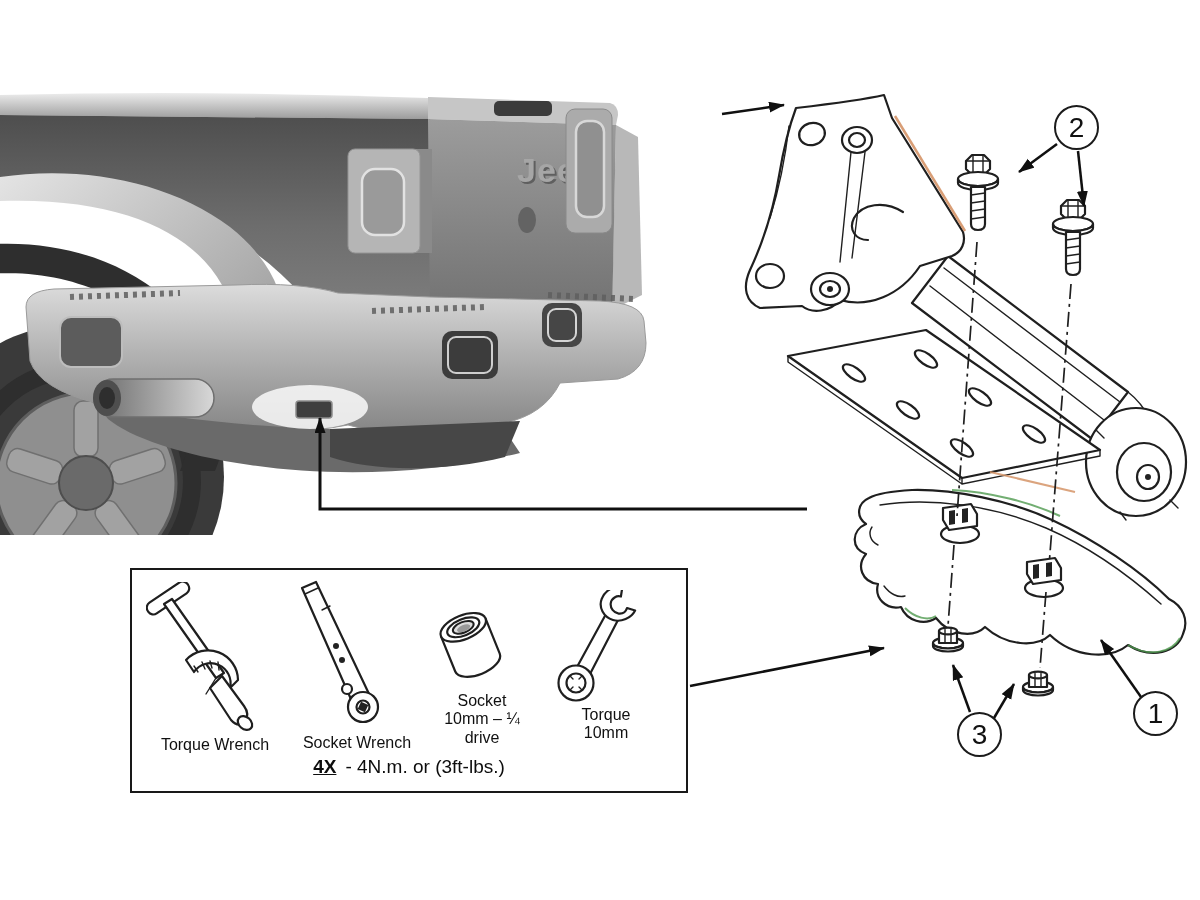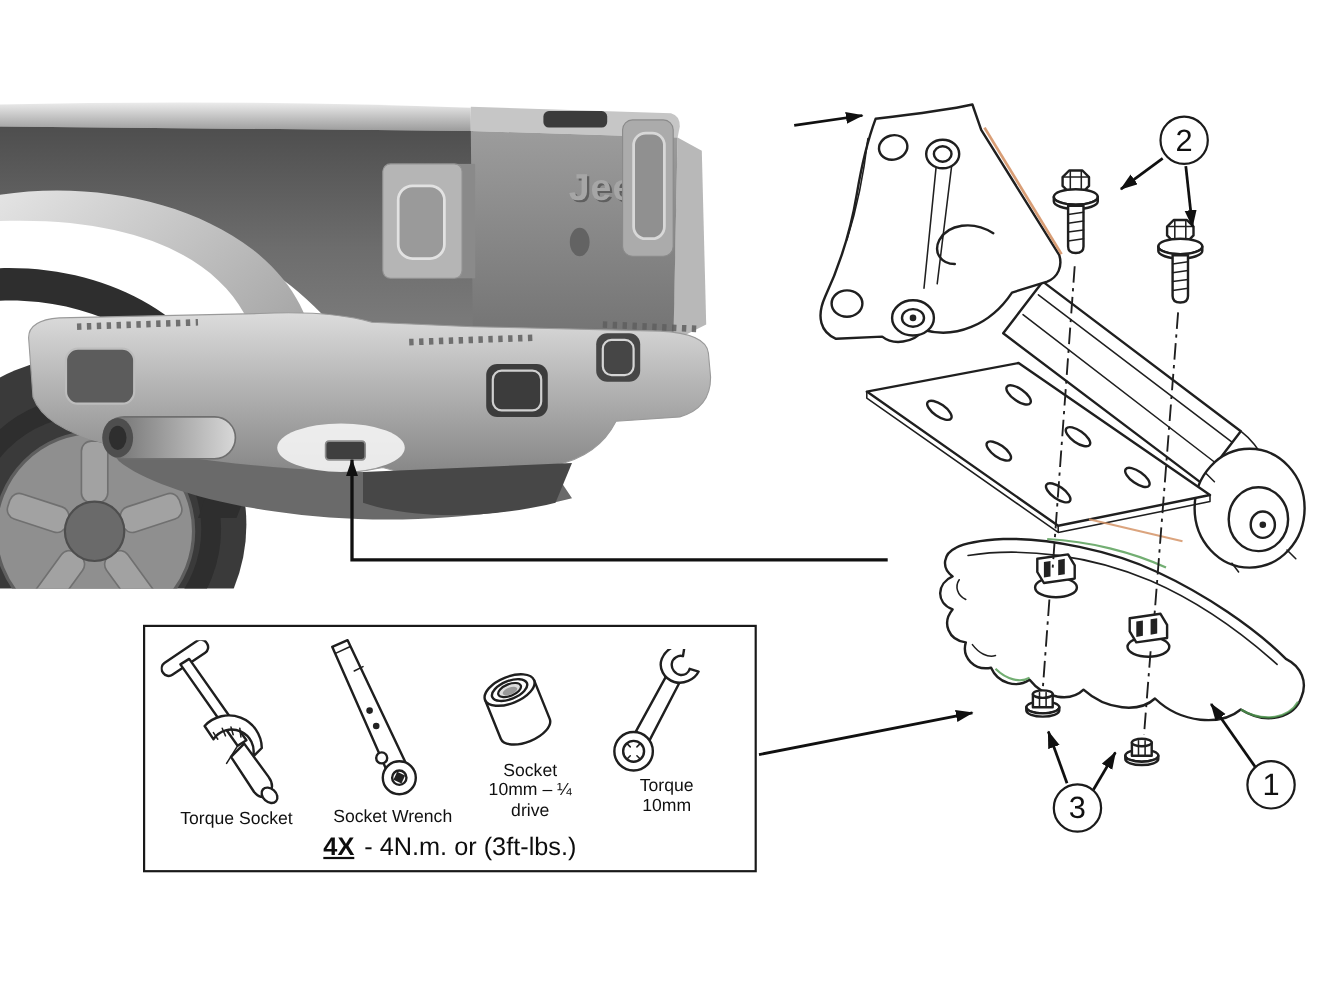--- a/index.html
+++ b/index.html
@@ -5,21 +5,21 @@
   html,body{margin:0;padding:0;background:#fff}
   .canvas{position:relative;width:1200px;height:900px;background:#fff;overflow:hidden;
           font-family:"Liberation Sans",sans-serif}
   .vehicle{position:absolute;left:0;top:85px}
   .diagram{position:absolute;left:0;top:0}
   .toolbox{position:absolute;left:130px;top:568px;width:558px;height:225px;
            border:2.5px solid #191919;background:#fff;box-sizing:border-box}
   .ticon{position:absolute}
   .tlabel{position:absolute;font-size:16px;line-height:1.15;color:#101010;text-align:center;
           white-space:pre-line}
-  .note{position:absolute;left:0;top:186px;width:100%;text-align:center;font-size:23px;color:#0d0d0d}
+  .note{position:absolute;left:0;top:186px;width:100%;text-align:center;font-size:19px;color:#0d0d0d}
   .note .qty{font-weight:bold;text-decoration:underline}
   .note .rest{margin-left:9px}
   .callout{position:absolute;width:45px;height:45px;border:2.5px solid #1b1b1b;border-radius:50%;
            background:#fff;display:flex;align-items:center;justify-content:center;
            font-size:28px;color:#111;box-sizing:border-box}
   svg .ln{fill:none;stroke:#1f1f1f;stroke-width:2.2;stroke-linecap:round;stroke-linejoin:round}
   svg .thin{stroke-width:1.4}
   svg .fw{fill:#fff;stroke:#1f1f1f;stroke-width:2.2;stroke-linejoin:round}
   svg .cl{fill:none;stroke:#1f1f1f;stroke-width:1.7;stroke-dasharray:15 5 3 5}
   svg .ar{fill:none;stroke:#101010;stroke-width:2.5;marker-end:url(#ah)}
@@ -293,21 +293,21 @@
     <svg class="ticon" style="left:414px;top:20px" width="112" height="115" viewBox="0 0 112 115">
       <path class="fw" d="M72,30 L44,84 L31,77 L60,24 Z"></path>
       <circle class="fw" cx="30" cy="93" r="17.5"></circle>
       <circle class="fw" cx="30" cy="93" r="9.5"></circle>
       <path class="ln thin" d="M24,86 L27,89 M36,86 L33,89 M24,100 L27,97 M36,100 L33,97"></path>
       <g transform="rotate(-28 72 16)">
         <path class="fw" d="M85,28 C78,33 67,32 61,26 C54,19 54,8 61,2 C68,-4 79,-4 85,1 L79,9 C76,6 70,6 67,10 C64,14 65,20 69,23 C72,25 76,25 79,22 Z"></path>
       </g>
     </svg>
 
-    <div class="tlabel" style="left:4px;top:166px;width:158px">Torque Socket</div>
+    <div class="tlabel" style="left:4px;top:166px;width:158px">Torque Wrench</div>
     <div class="tlabel" style="left:150px;top:164px;width:150px">Socket Wrench</div>
     <div class="tlabel" style="left:290px;top:122px;width:120px">Socket
 10mm – ¼
 drive</div>
     <div class="tlabel" style="left:416px;top:136px;width:116px">Torque
 10mm</div>
 
     <div class="note">
       <span class="qty">4X</span><span class="rest">-  4N.m. or (3ft-lbs.)</span>
     </div>

